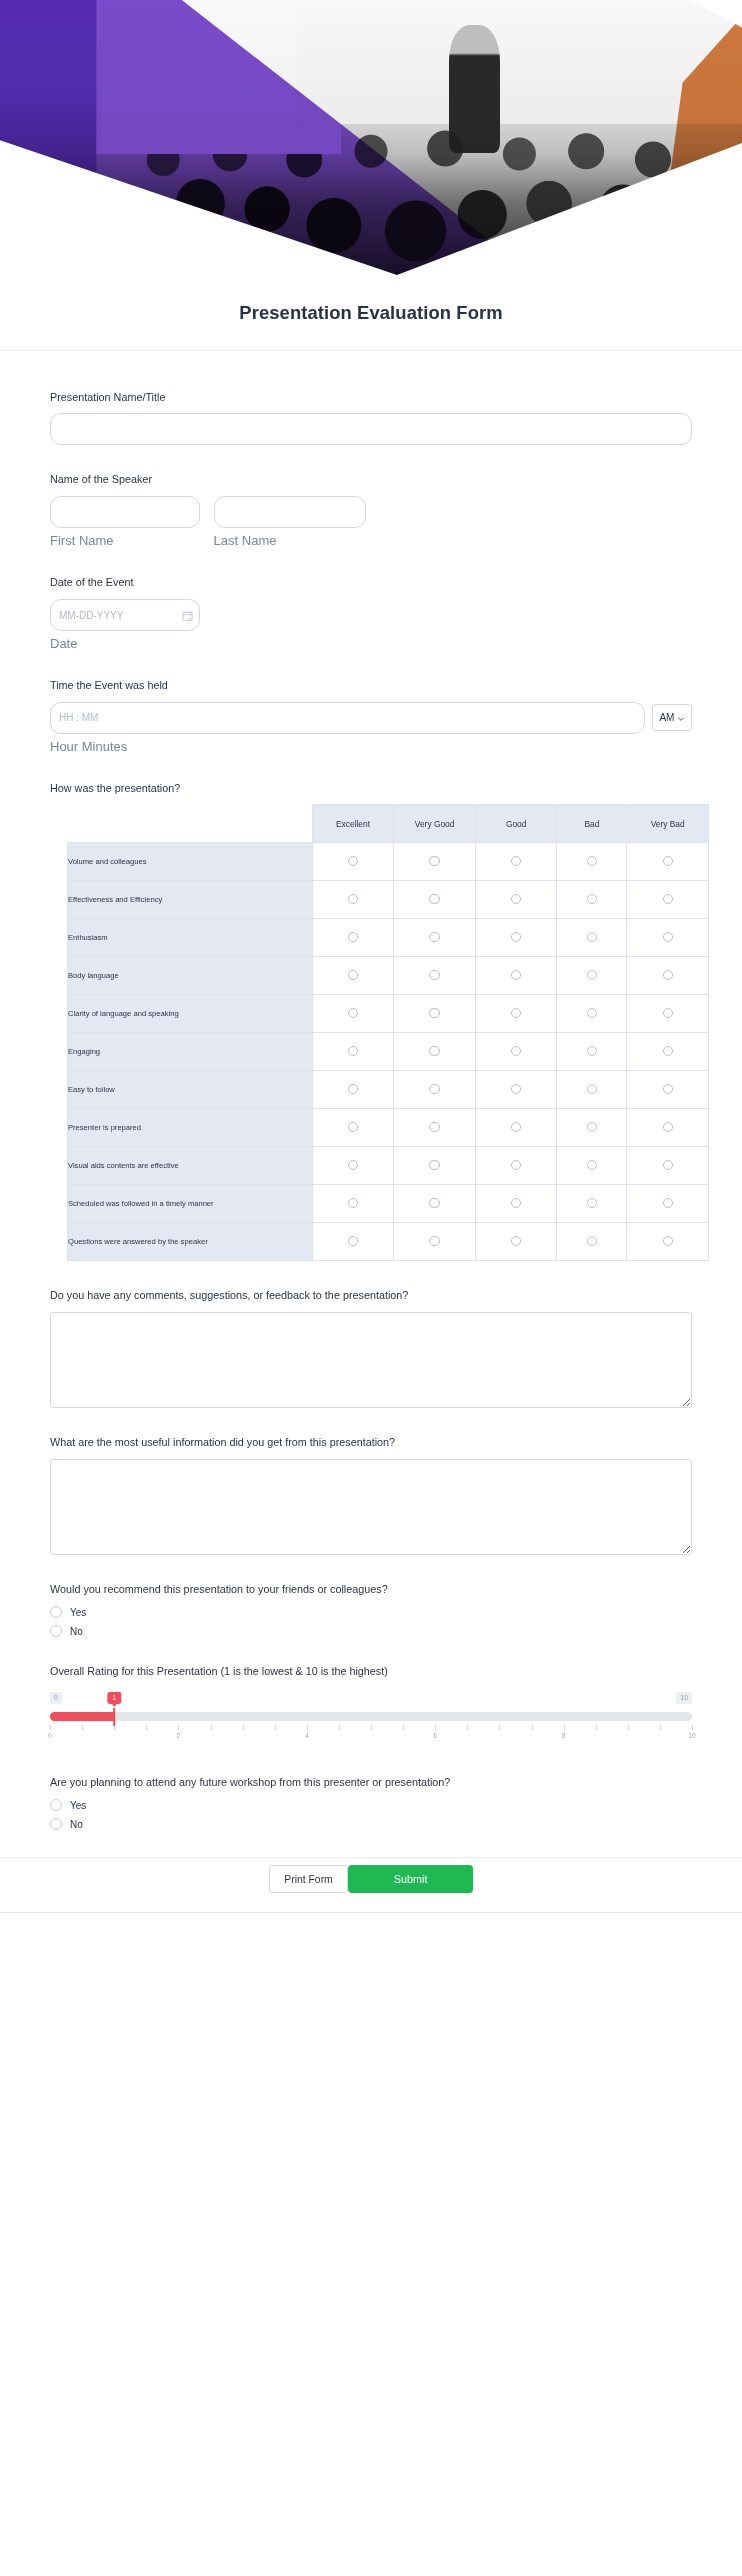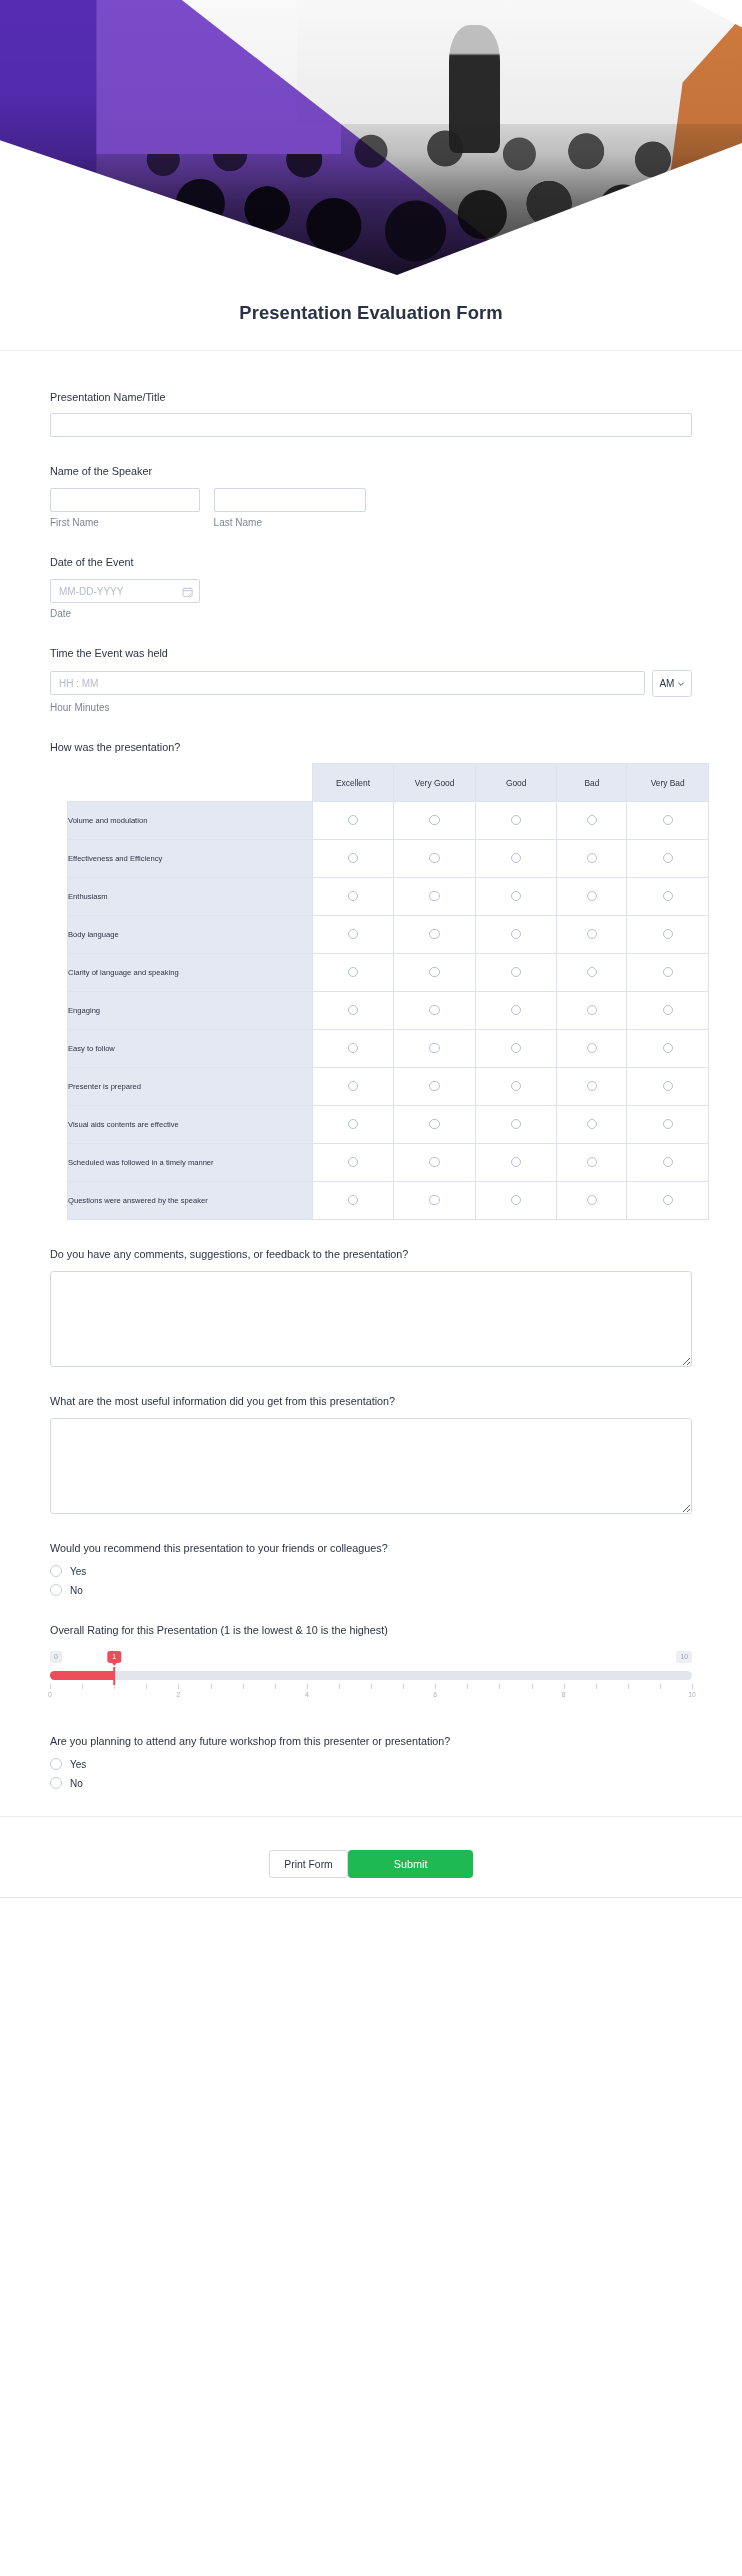--- a/index.html
+++ b/index.html
@@ -138,31 +138,31 @@
 
   .field { margin-bottom: 27px; }
   .q-label {
     font-size: 10.8px;
     color: #2c3345;
     margin-bottom: 8.8px;
     line-height: 1.4;
     margin-top: 12px;
   }
   .sub-label {
-    font-size: 10px;
+    font-size: 13px;
     color: #7d8496;
     margin-top: 4.8px;
   }
 
   input.txt, .fakeinput {
     display: block;
     width: 100%;
-    height: 24px;
+    height: 32px;
     border: 0.8px solid #d3d7e3;
-    border-radius: 2px;
+    border-radius: 11px;
     background: #fff;
     padding: 0 8px;
     font-size: 10px;
     font-family: inherit;
     color: #2c3345;
     outline: none;
   }
   input.txt::placeholder { color: #b4bac8; }
 
   .w-short { width: 150px; }
@@ -373,21 +373,21 @@
     position: absolute;
     transform: translateX(-50%);
     font-size: 6.8px;
     color: #a8aebd;
   }
 
   
   .footer {
     margin-top: 10px;
     border-top: 0.8px solid #ecedf1;
-    padding: 33px 0 19px;
+    padding: 7px 0 19px;
     display: flex;
     justify-content: center;
     background: #fff;
   }
   .btn {
     font-family: inherit;
     font-size: 10.4px;
     border-radius: 3.2px;
     cursor: pointer;
     height: 28px;
@@ -501,21 +501,21 @@
               <th class="corner"></th>
             <th>Excellent</th>
                 <th>Very Good</th>
                 <th>Good</th>
                 <th>Bad</th>
                 <th>Very Bad</th>
               </tr>
           </thead>
           <tbody>
               <tr>
-                <td class="rowlabel">Volume and modulation</td>
+                <td class="rowlabel">Volume and colleagues</td>
                 <td class="cell"><span class="radio-circle"></span></td>
                 <td class="cell"><span class="radio-circle"></span></td>
                 <td class="cell"><span class="radio-circle"></span></td>
                 <td class="cell"><span class="radio-circle"></span></td>
                 <td class="cell"><span class="radio-circle"></span></td>
               </tr>
               <tr>
                 <td class="rowlabel">Effectiveness and Efficiency</td>
                 <td class="cell"><span class="radio-circle"></span></td>
                 <td class="cell"><span class="radio-circle"></span></td>

